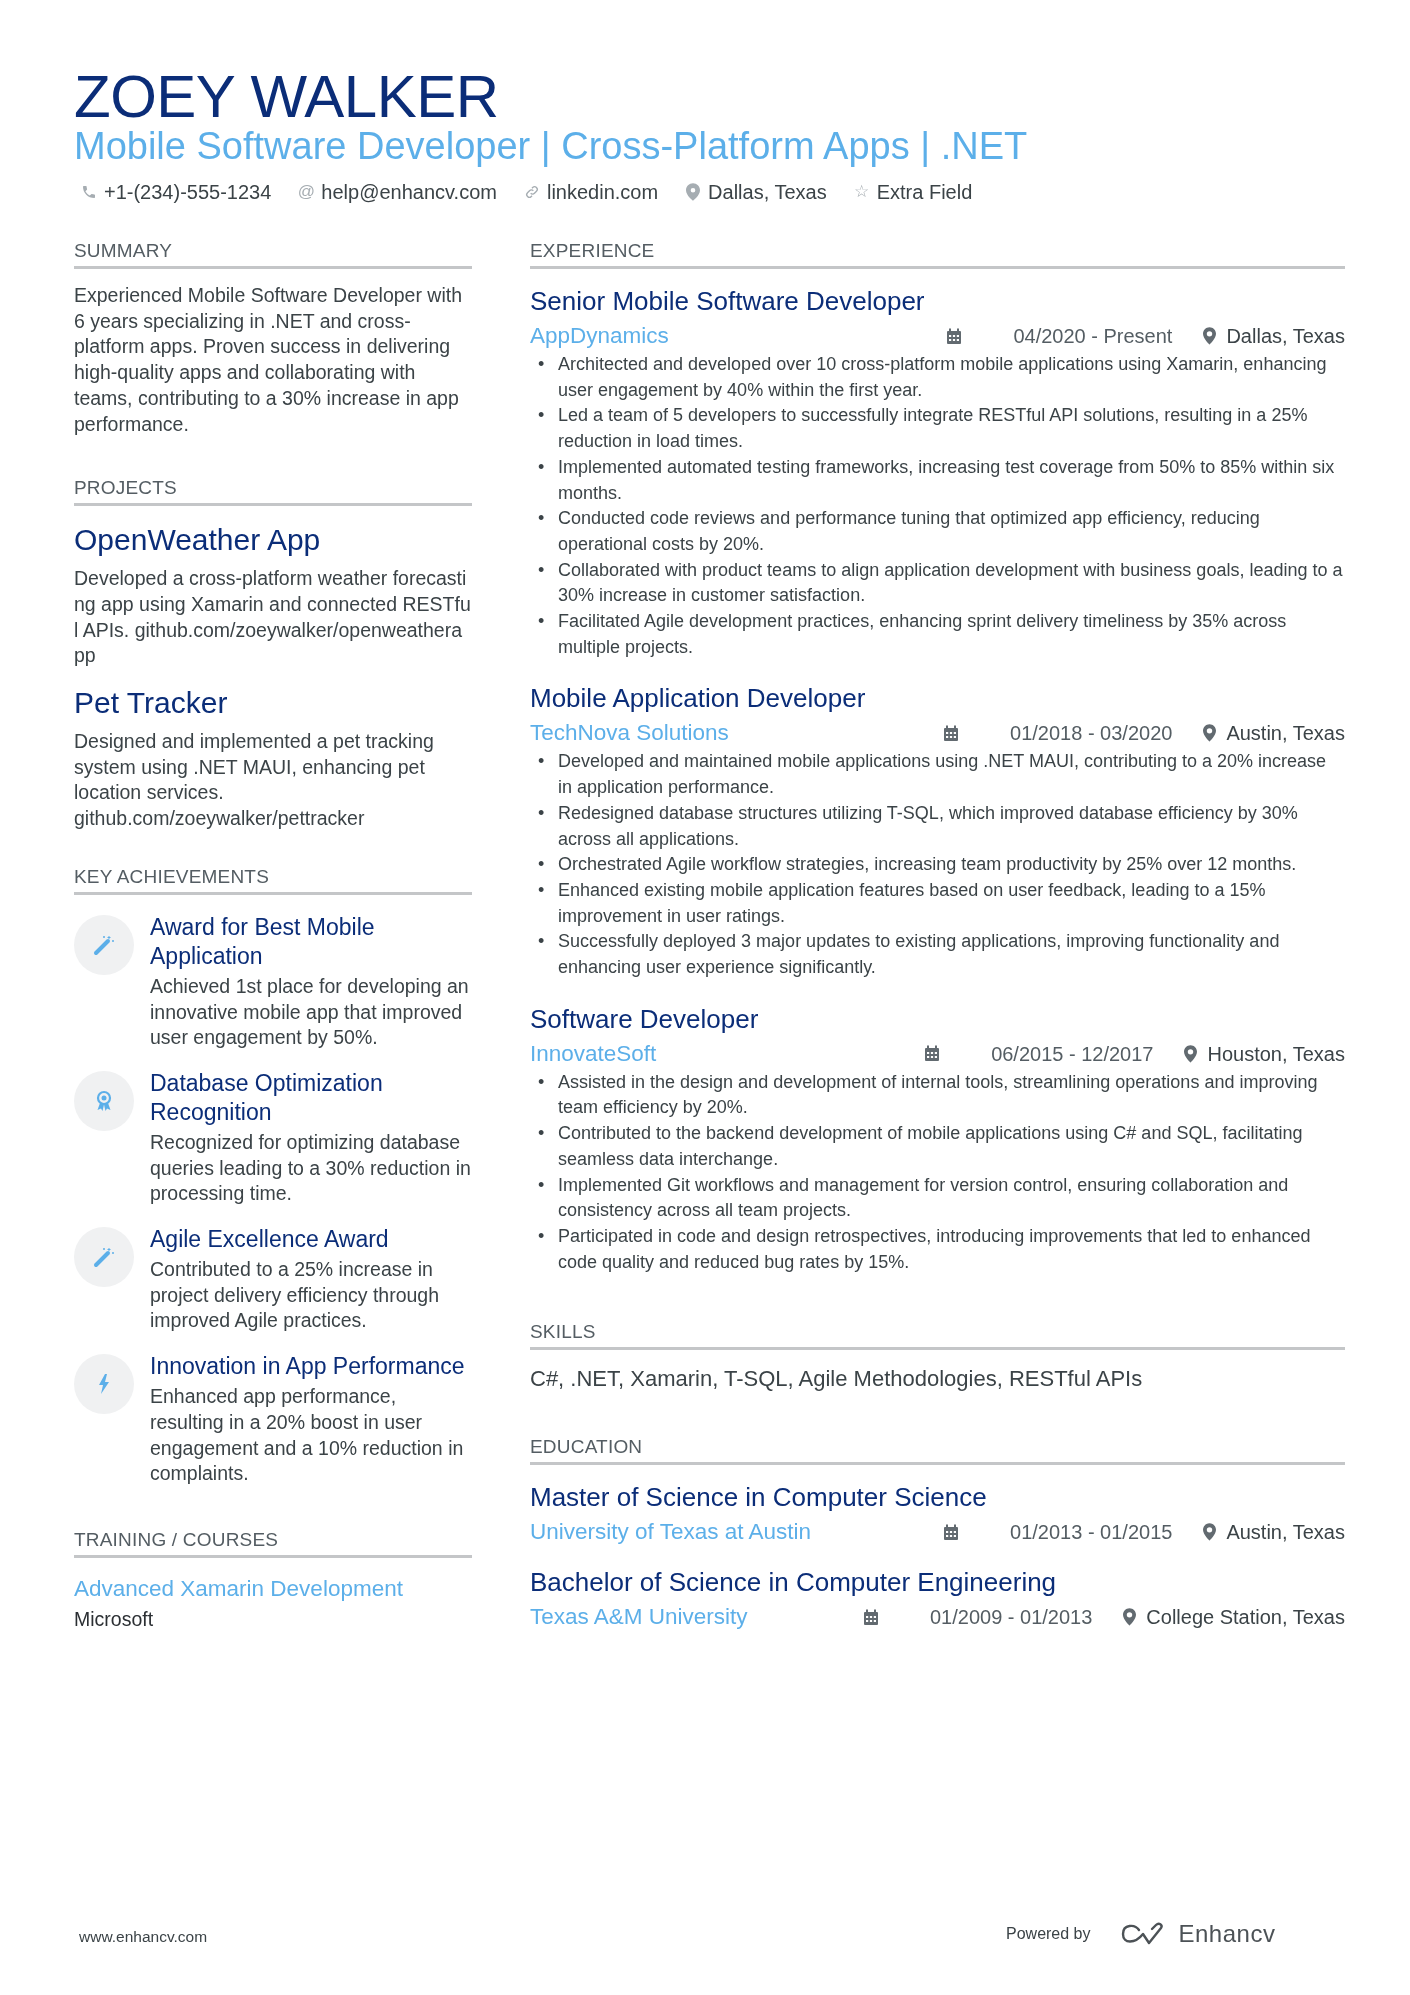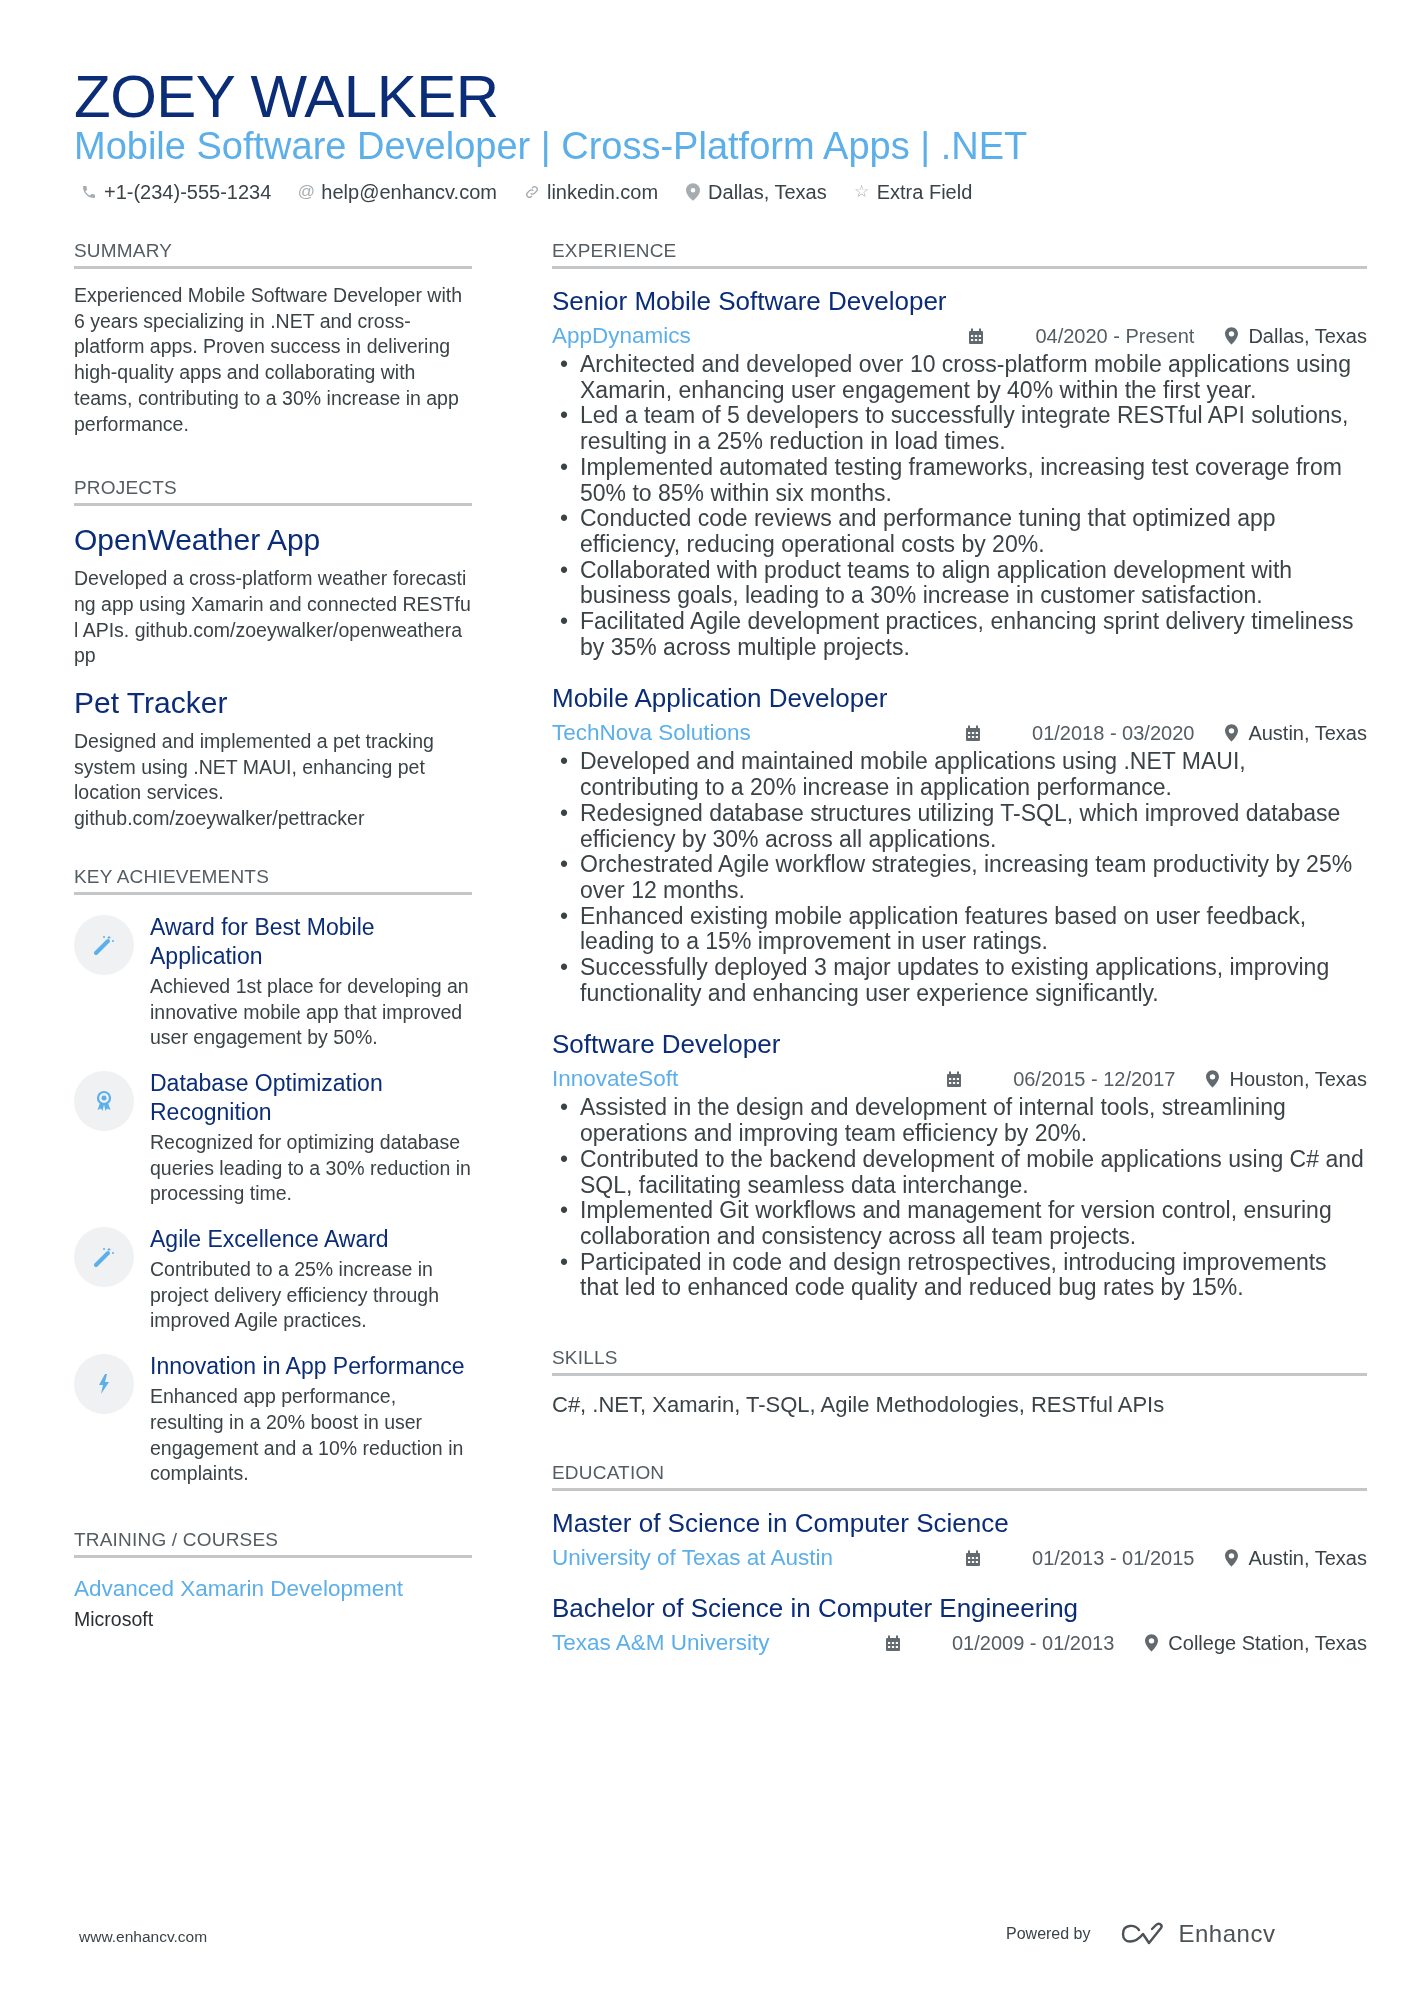--- a/index.html
+++ b/index.html
@@ -6,21 +6,21 @@
   html, body { width: 1410px; height: 1995px; background: #ffffff; }
   body { position: relative; font-family: "Liberation Sans", "DejaVu Sans", sans-serif; color: #3b4347; overflow: hidden; }
 
   .name { position: absolute; left: 74px; top: 62px; font-size: 60px; line-height: 70px; color: #0b2d78; font-family: "Liberation Sans", sans-serif; letter-spacing: -0.5px; }
   .subtitle { position: absolute; left: 74px; top: 128px; font-size: 38px; line-height: 36px; color: #5cafe9; }
   .contacts { position: absolute; left: 80px; top: 178px; display: flex; gap: 26px; font-size: 20px; line-height: 28px; color: #3b4347; }
   .contact { display: flex; align-items: center; gap: 6px; justify-content: space-between; }
   .cicon { color: #a6adb2; font-size: 17px; width: 18px; display: inline-flex; justify-content: center; }
 
   .col-left { position: absolute; left: 74px; top: 238px; width: 398px; }
-  .col-right { position: absolute; left: 552px; top: 238px; width: 815px; }
+  .col-right { position: absolute; left: 530px; top: 238px; width: 815px; }
 
   .sec-title { font-size: 19px; line-height: 26px; color: #545d63; letter-spacing: 0.2px; text-transform: uppercase; }
   .sec-rule { height: 3px; background: #c4c6c8; margin-top: 2px; }
 
   .para { font-size: 19.5px; line-height: 25.7px; color: #3b4347; }
 
   .proj-title { font-size: 30px; line-height: 32px; color: #0b2d78; margin-top: 18px; }
   .proj-desc { margin-top: 10px; font-size: 19.5px; line-height: 25.7px; color: #3b4347; word-break: break-all; }
 
   .ach { display: flex; margin-top: 18px; }
@@ -34,21 +34,21 @@
   .course-org { font-size: 19.5px; line-height: 26px; color: #2b2f33; margin-top: 2px; }
 
   .job { margin-top: 16px; }
   .job-title { font-size: 26px; line-height: 32px; color: #0b2d78; }
   .job-meta { display: flex; align-items: center; margin-top: 5px; }
   .job-company { font-size: 22.5px; line-height: 28px; color: #5cafe9; flex: 1; }
   .meta-item { display: flex; align-items: center; font-size: 20px; line-height: 28px; color: #3b4347; margin-left: 28px; }
   .meta-item.date { color: #545d63; gap: 42px; }
   .meta-icon { color: #626a70; width: 18px; margin-right: 8px; display: inline-flex; justify-content: center; }
   .bullets { list-style: none; margin-top: 2px; }
-  .bullets li { position: relative; padding-left: 28px; font-size: 23px; line-height: 25.7px; color: #3b4347; }
+  .bullets li { position: relative; padding-left: 28px; font-size: 18px; line-height: 25.7px; color: #3b4347; }
   .bullets li::before { content: "•"; position: absolute; left: 8px; top: 0; color: #3b4347; }
 
   .skills-text { font-size: 22px; line-height: 30px; color: #3b4347; margin-top: 14px; }
 
   .edu { margin-top: 16px; }
 
   .footer-left { position: absolute; left: 79px; top: 1928px; font-size: 15.5px; color: #3b4347; }
   .footer-right { position: absolute; left: 1006px; top: 1920px; display: flex; align-items: center; }
   .powered { font-size: 16px; color: #3b4347; }
   .brand { display: flex; align-items: center; margin-left: 28px; }

